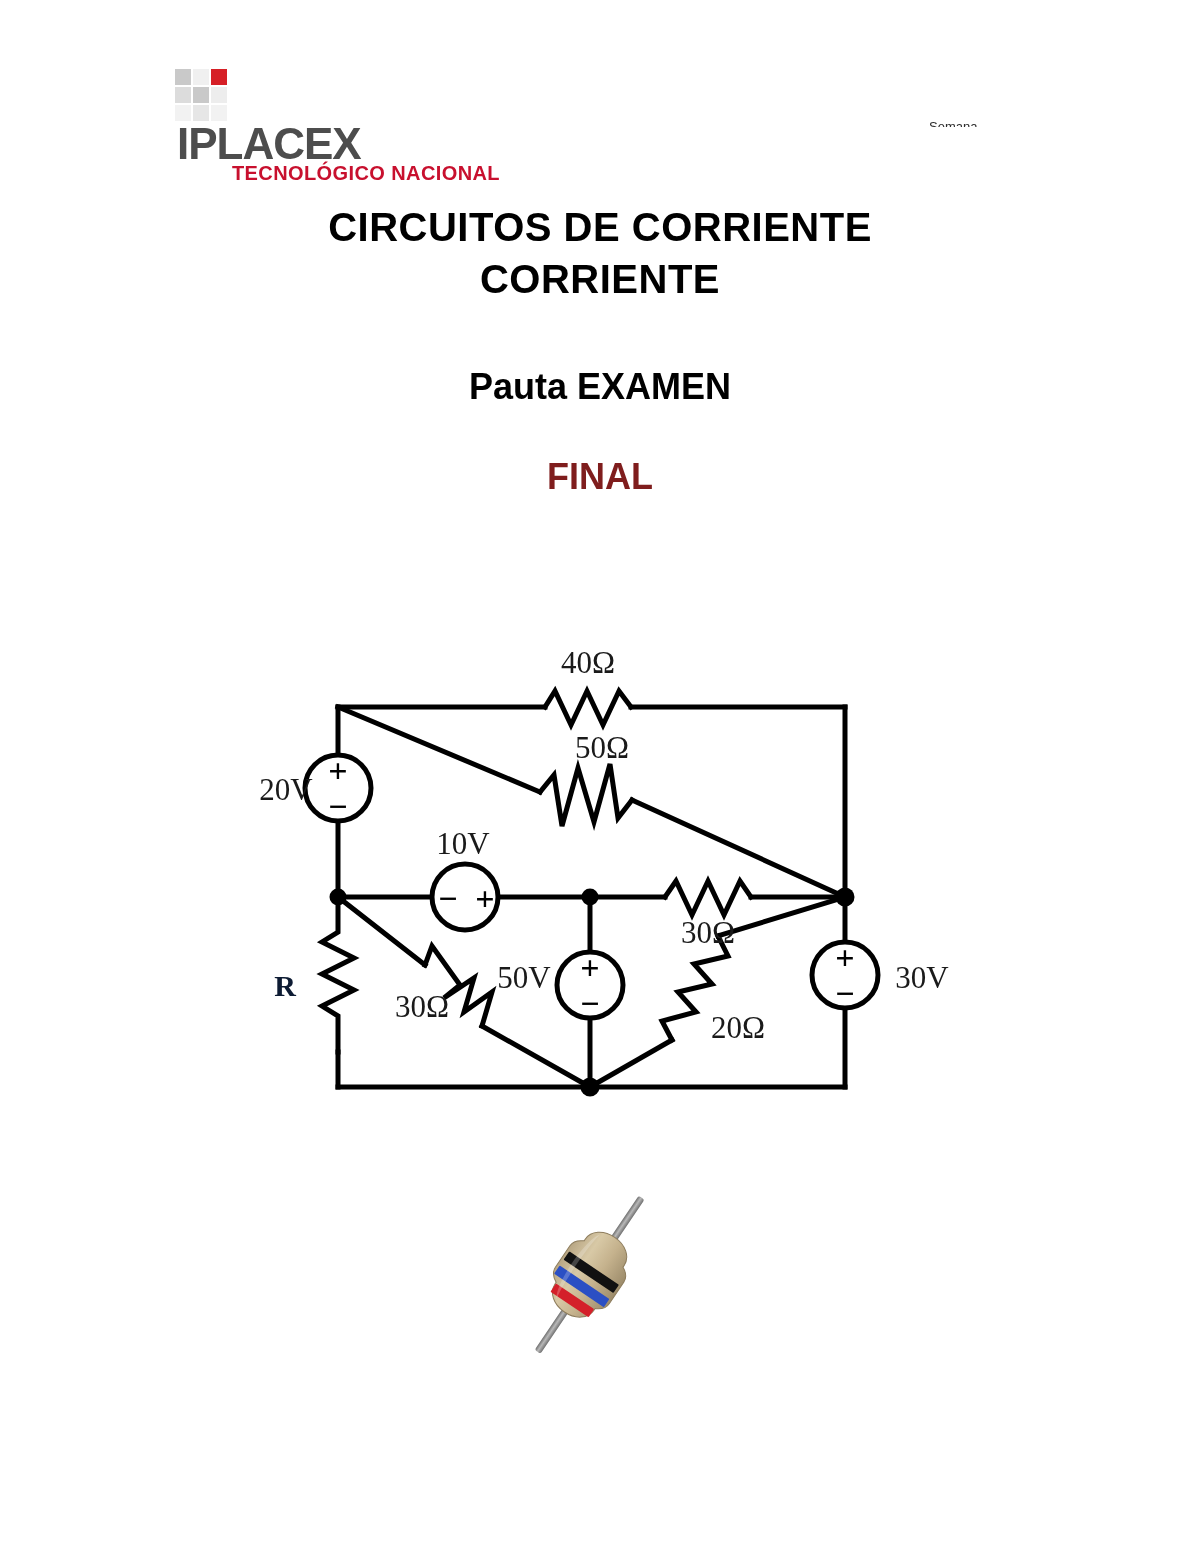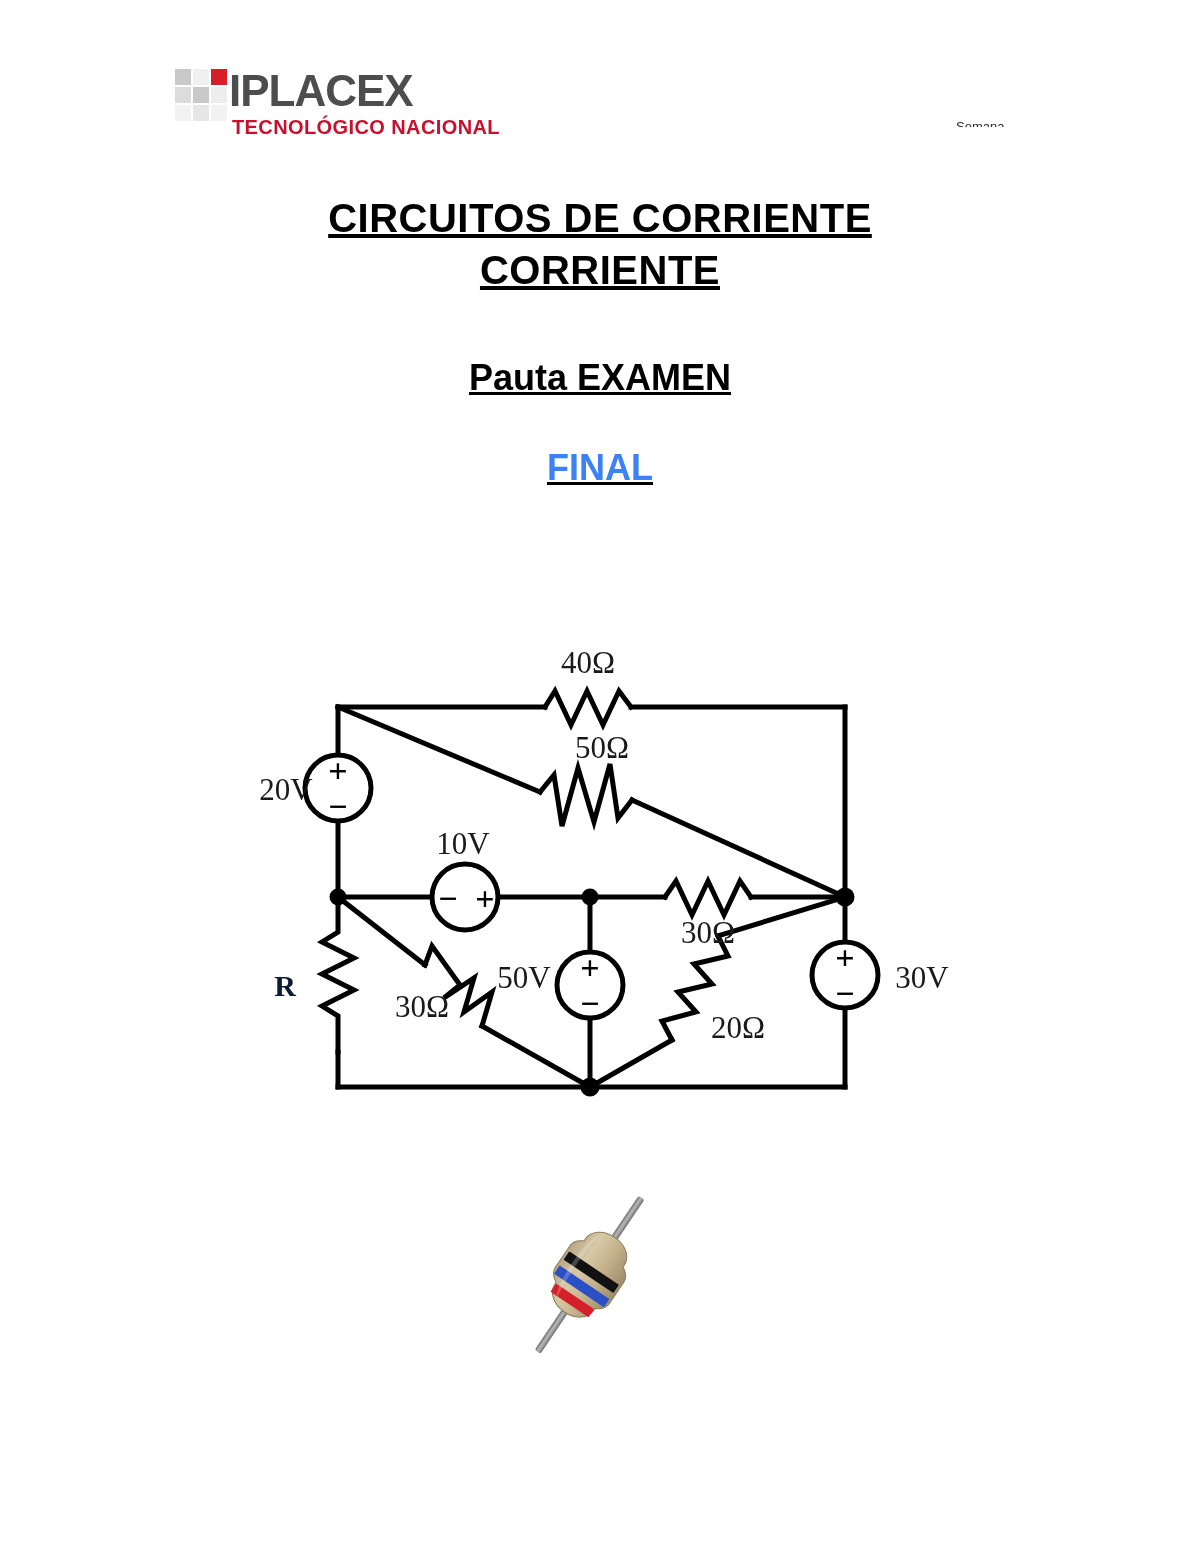--- a/index.html
+++ b/index.html
@@ -25,20 +25,21 @@
     position: absolute;
     left: 175px;
     top: 68px;
     display: flex;
     flex-direction: column;
     align-items: flex-start;
   }
   .logo-row {
     display: flex;
     align-items: flex-start;
+    flex-direction: column;
   }
   .logo-grid {
     width: 52px;
     height: 52px;
     display: grid;
     grid-template-columns: repeat(3, 1fr);
     grid-template-rows: repeat(3, 1fr);
     gap: 2px;
     flex: 0 0 auto;
     margin-top: 1px;
@@ -58,39 +59,38 @@
     font-weight: bold;
     font-size: 20px;
     letter-spacing: 0.4px;
     color: #c8102e;
     margin-left: 57px;
     margin-top: -5px;
   }
 
   .corner-note {
     position: absolute;
-    left: 956px;
+    left: 929px;
     top: 116px;
     font-family: "Liberation Sans", sans-serif;
     font-size: 13px;
     color: #2b2b2b;
     height: 11px;
     overflow: hidden;
     line-height: 22px;
     white-space: nowrap;
   }
 
   
   .title-area {
     position: absolute;
     left: 180px;
-    top: 192px;
+    top: 201px;
     width: 840px;
     text-align: center;
-    text-decoration: underline;
   }
   .title-main {
     font-family: "Liberation Sans", sans-serif;
     font-weight: bold;
     font-size: 40px;
     line-height: 52px;
     letter-spacing: 0.5px;
     color: #000;
     margin: 0;
   }
@@ -101,21 +101,21 @@
     line-height: 48px;
     color: #000;
     margin: 18px;
     padding-top: 40px;
   }
   .title-sub2 {
     font-family: "Liberation Sans", sans-serif;
     font-weight: bold;
     font-size: 36px;
     line-height: 48px;
-    color: #3b82f6;
+    color: #7f1d1d;
     margin: 0;
     padding-top: 24px;
   }
 
   
   .circuit-wrap {
     position: absolute;
     left: 210px;
     top: 640px;
     width: 780px;

